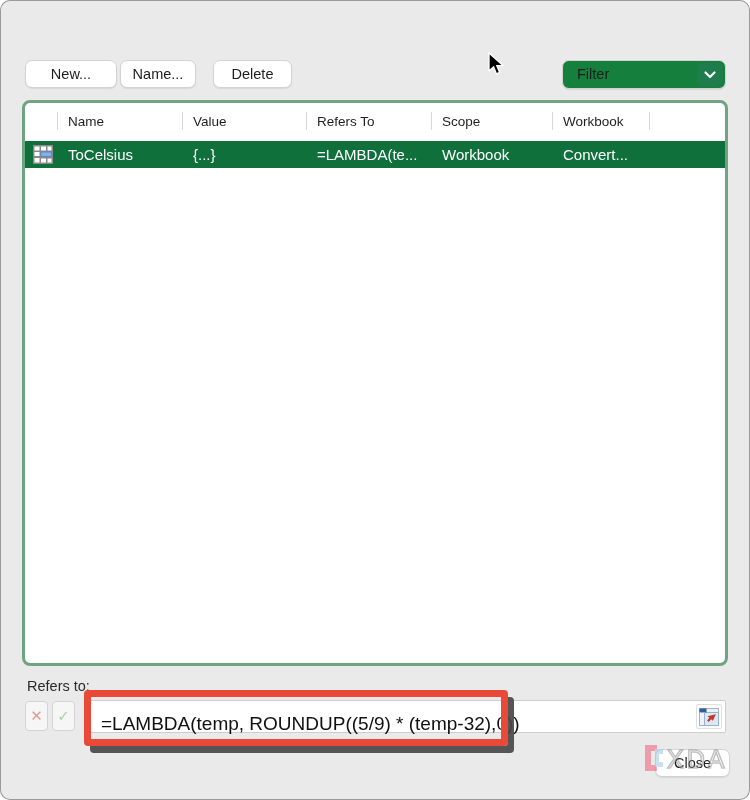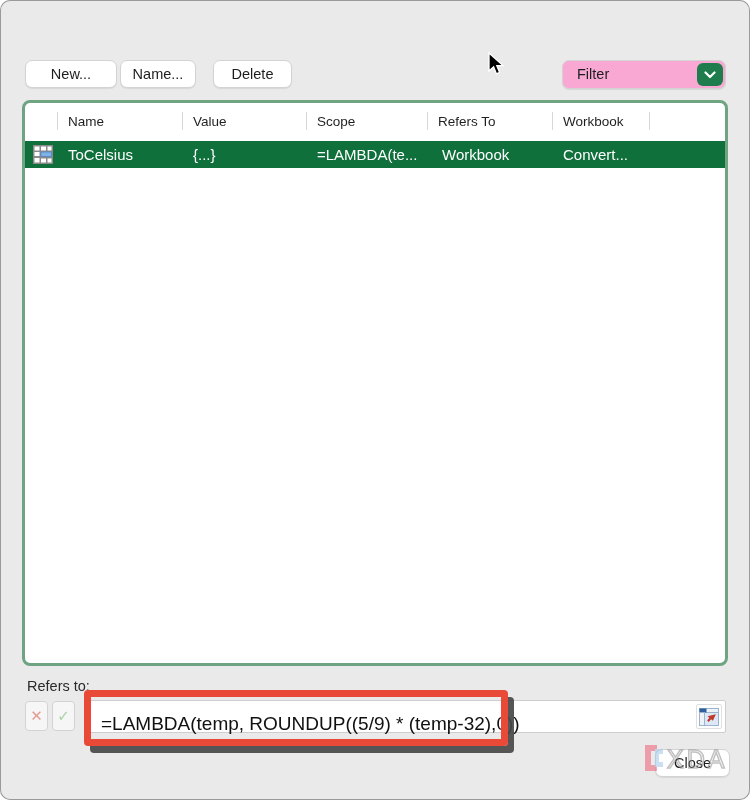--- a/index.html
+++ b/index.html
@@ -28,21 +28,21 @@
     position:absolute; height:28px; background:#ffffff;
     border:1px solid #d4d3d4; border-radius:7px;
     font-size:14.5px; color:#1d1d1d; text-align:center; line-height:26px;
     box-shadow:0 1px 1px rgba(0,0,0,0.08);
   }
   #btn-new    { left:25px;  top:60px; width:92px; }
   #btn-edit   { left:120px; top:60px; width:76px; }
   #btn-delete { left:213px; top:60px; width:79px; }
   .filter {
     position:absolute; left:562px; top:60px; width:164px; height:29px;
-    background:#f9a8d4; border:1px solid #d4d3d4; border-radius:7px;
+    background:#15803d; border:1px solid #d4d3d4; border-radius:7px;
     box-shadow:0 1px 1px rgba(0,0,0,0.08);
   }
   .filter-label { position:absolute; left:14px; top:5px; font-size:14.5px; color:#1d1d1d; }
   .filter-chevron {
     position:absolute; right:2px; top:2px; width:26px; height:23px;
     background:#1f7c4d; border-radius:6px; display:flex; align-items:center; justify-content:center;
   }
   
   .table-box {
     position:absolute; left:22px; top:100px; width:706px; height:566px;
@@ -125,22 +125,22 @@
           <path d="M1.5 1.5 L6 6 L10.5 1.5" stroke="#ffffff" stroke-width="2.2" fill="none" stroke-linecap="round" stroke-linejoin="round"></path>
         </svg>
     </span>
   </div>
 
   <div class="table-box">
     <div class="thead">
       <div class="hcell col-icon"></div>
       <div class="hcell col-name">Name</div>
       <div class="hcell col-value">Value</div>
+      <div class="hcell col-refers">Refers To</div>
       <div class="hcell col-scope">Scope</div>
-      <div class="hcell col-refers">Refers To</div>
       <div class="hcell col-comment">Workbook</div>
       <div class="hcell col-rest nosep"></div>
     </div>
 
     <div class="trow">
       <div class="rcell icon-cell col-icon">
         <svg width="20" height="19" viewBox="0 0 20 19">
           <rect x="0" y="0" width="20" height="19" fill="#8a8a8a"></rect>
           <rect x="1.5" y="1.5" width="5" height="4" fill="#ffffff"></rect>
             <rect x="8" y="1.5" width="5" height="4" fill="#ffffff"></rect>

